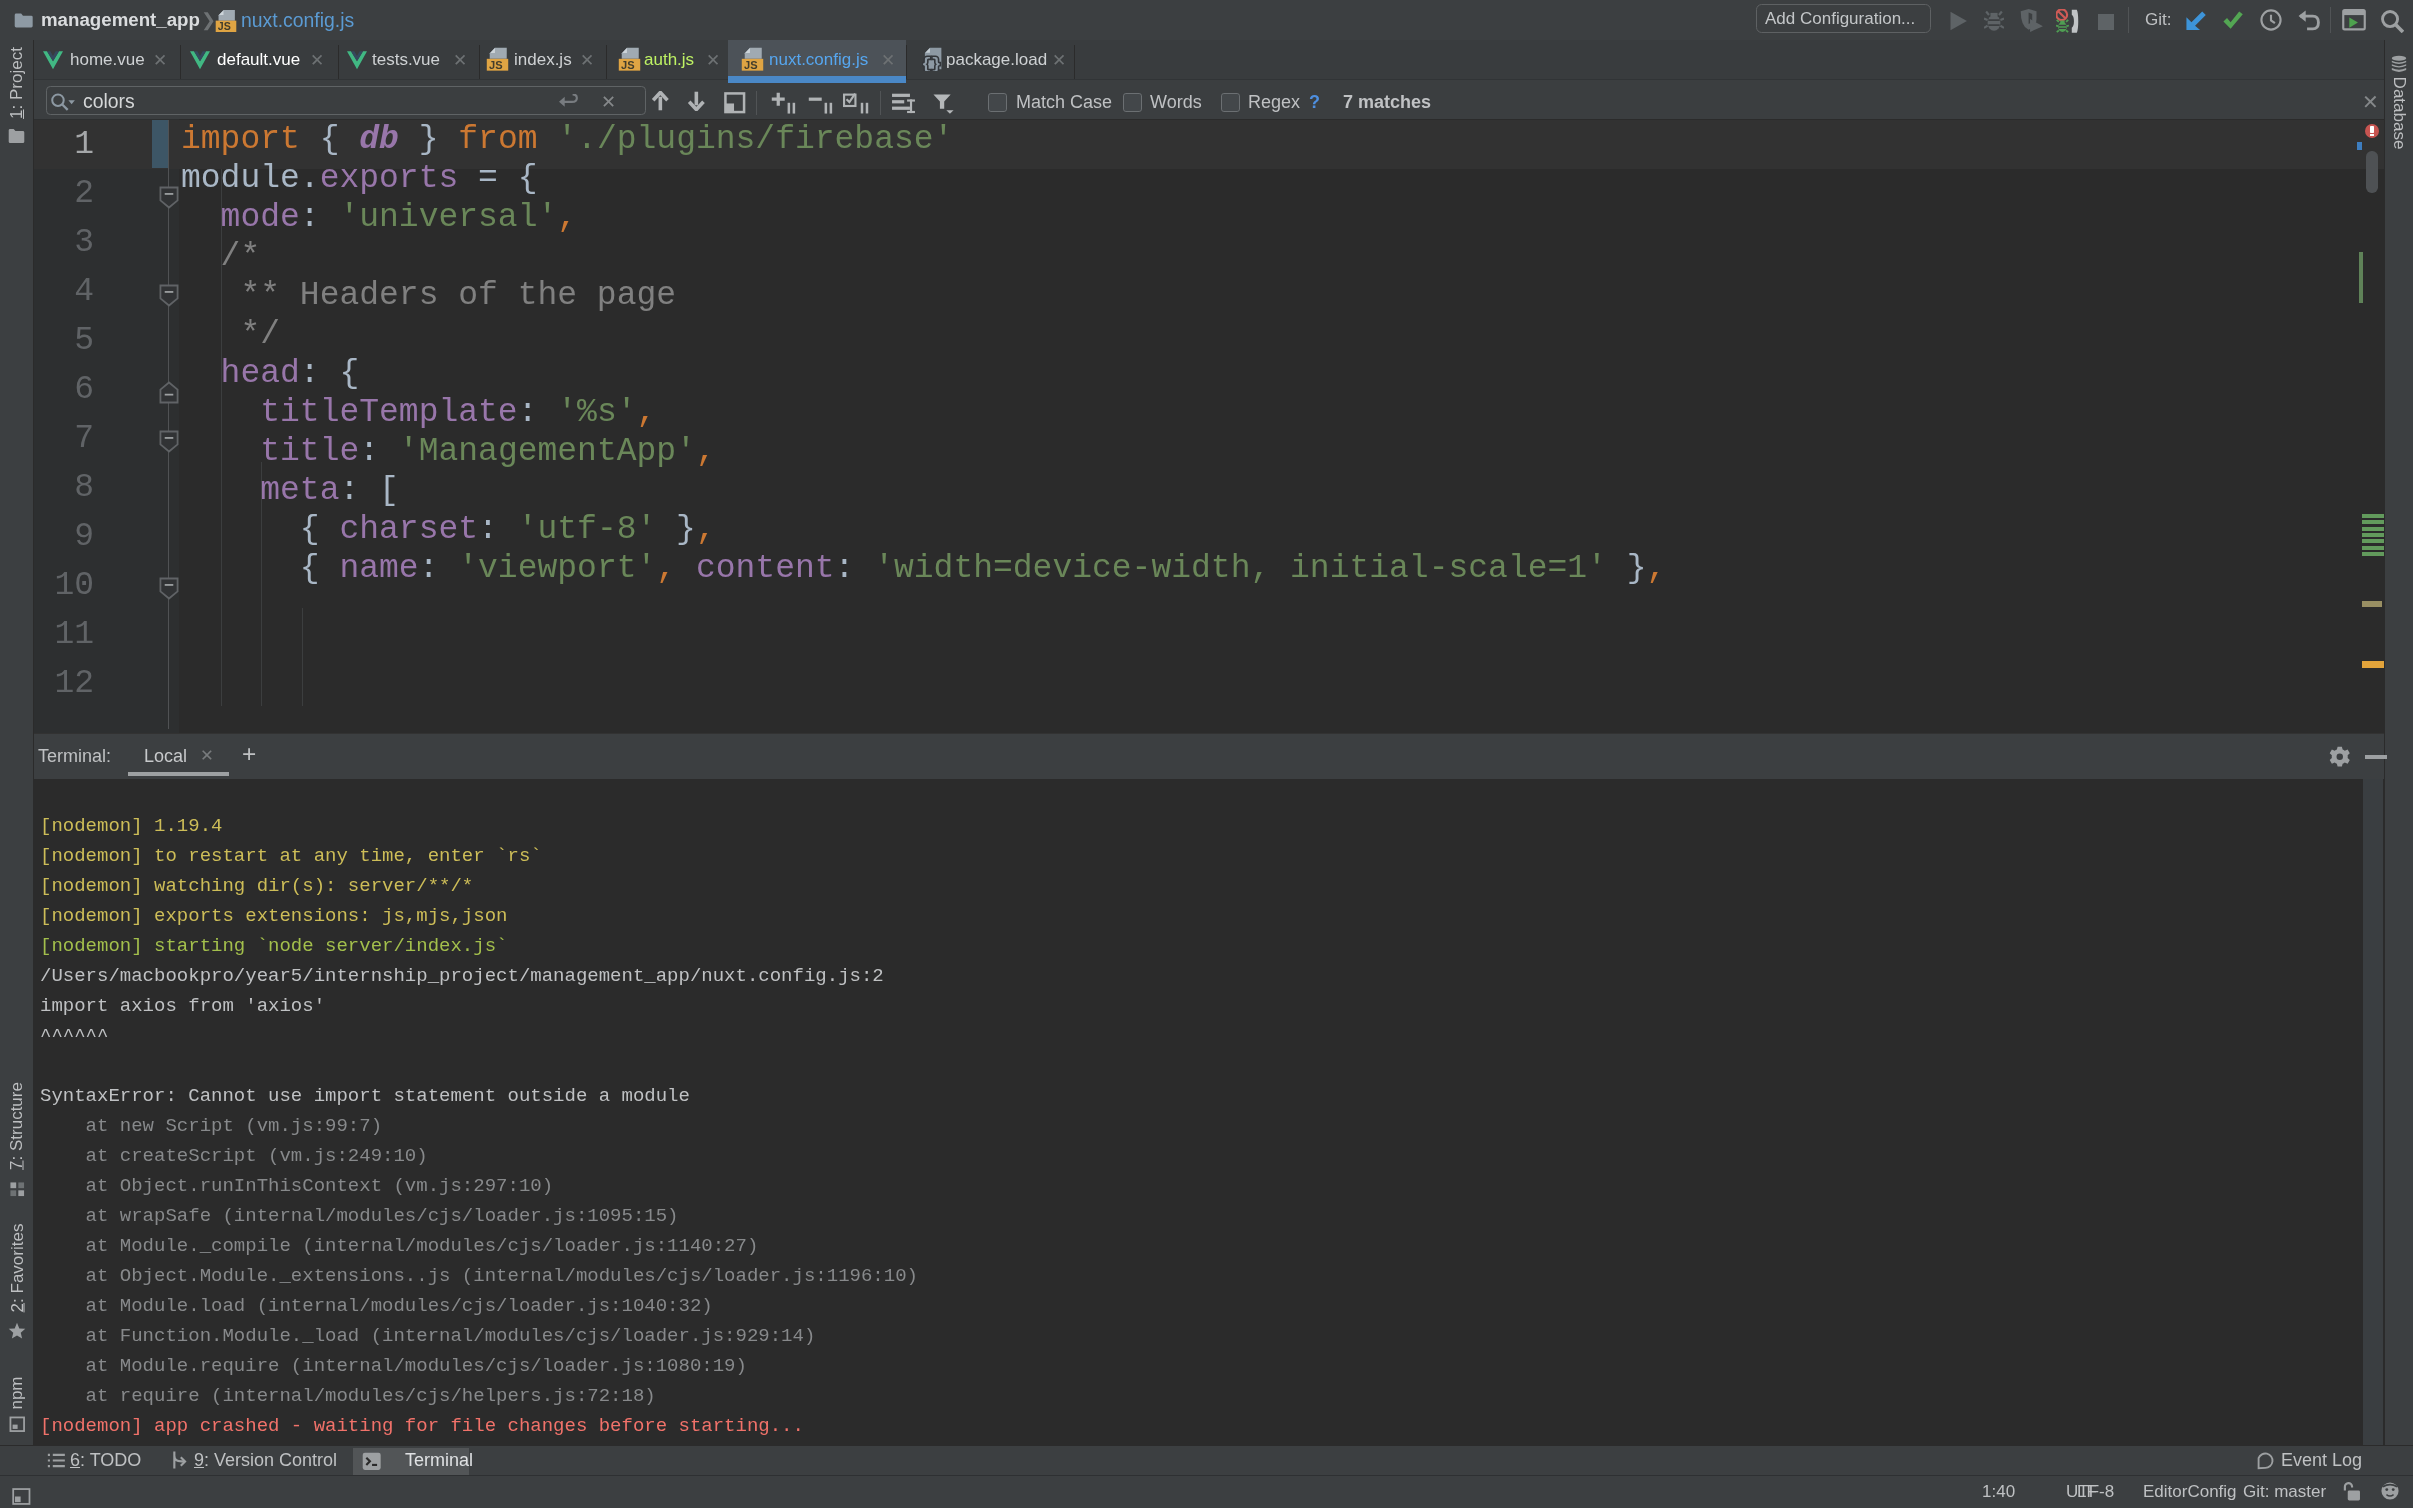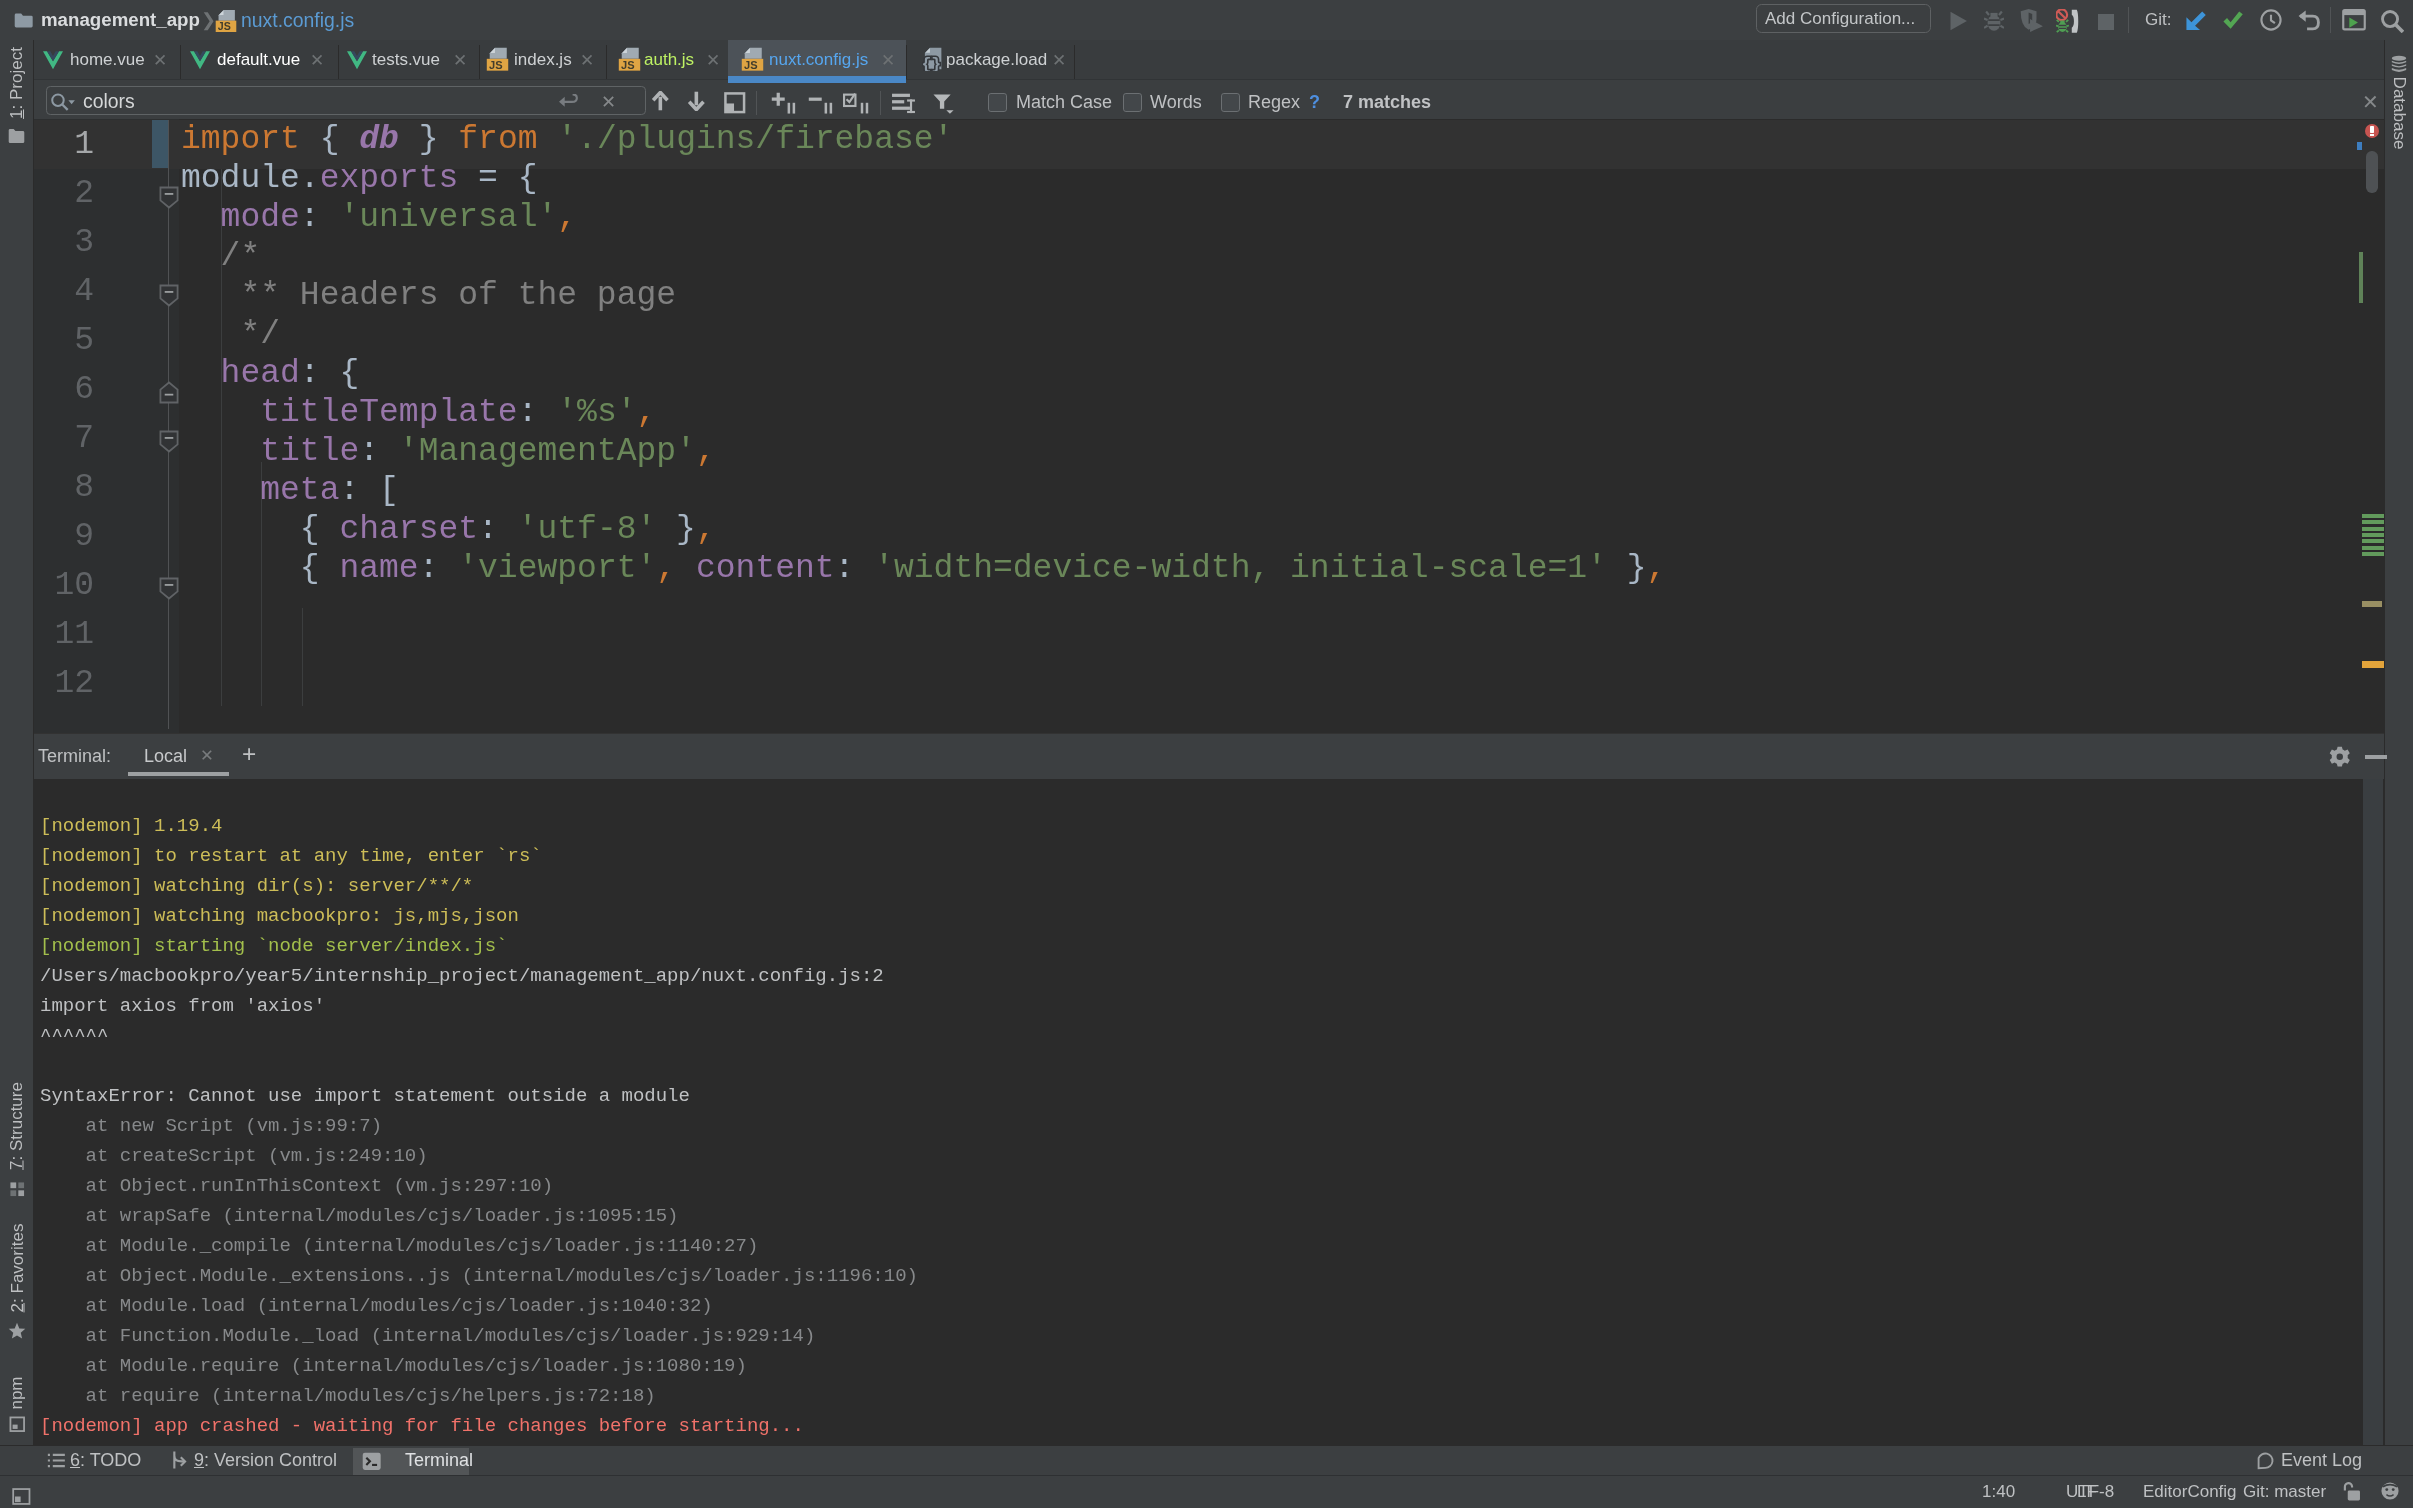--- a/index.html
+++ b/index.html
@@ -363,21 +363,21 @@
   <svg class="abs" style="left:2329px;top:746px;" width="21.5" height="21.5" viewBox="0 0 30 30">
       <path fill="#9da0a2" d="M12 1 h6 l1 4 a10 10 0 0 1 3 1.7 l4-1.7 3 5 -3 3 a10 10 0 0 1 0 3.6 l3 3 -3 5 -4-1.7 a10 10 0 0 1 -3 1.7 l-1 4 h-6 l-1-4 a10 10 0 0 1 -3-1.7 l-4 1.7 -3-5 3-3 a10 10 0 0 1 0-3.6 l-3-3 3-5 4 1.7 a10 10 0 0 1 3-1.7 Z"></path>
       <circle cx="15" cy="15" r="4.5" fill="#3c3f41"></circle>
     </svg>
   <div class="abs" style="left:2365px;top:755px;width:22px;height:3.6px;background:#9da0a2;"></div>
 
   <div class="abs" style="left:34px;top:779px;width:2350px;height:666px;background:#2b2b2b;"></div>
   <pre class="abs mono" style="left:40px;top:811px;font-size:19px;line-height:30px;color:#bfc1c3;"><span class="ty">[nodemon] 1.19.4</span>
 <span class="ty">[nodemon] to restart at any time, enter `rs`</span>
 <span class="ty">[nodemon] watching dir(s): server/**/*</span>
-<span class="ty">[nodemon] watching macbookpro: js,mjs,json</span>
+<span class="ty">[nodemon] exports extensions: js,mjs,json</span>
 <span class="tg">[nodemon] starting `node server/index.js`</span>
 <span class="tw">/Users/macbookpro/year5/internship_project/management_app/nuxt.config.js:2</span>
 <span class="tw">import axios from 'axios'</span>
 <span class="tw">^^^^^^</span>
 
 <span class="tw">SyntaxError: Cannot use import statement outside a module</span>
 <span class="td">    at new Script (vm.js:99:7)</span>
 <span class="td">    at createScript (vm.js:249:10)</span>
 <span class="td">    at Object.runInThisContext (vm.js:297:10)</span>
 <span class="td">    at wrapSafe (internal/modules/cjs/loader.js:1095:15)</span>

